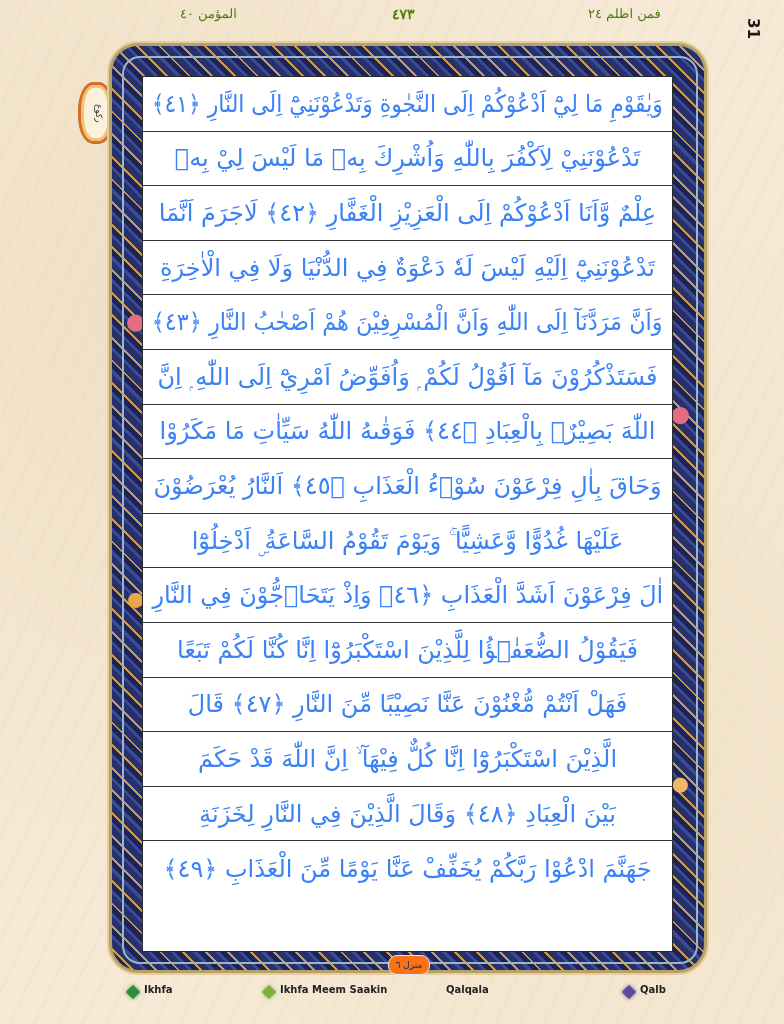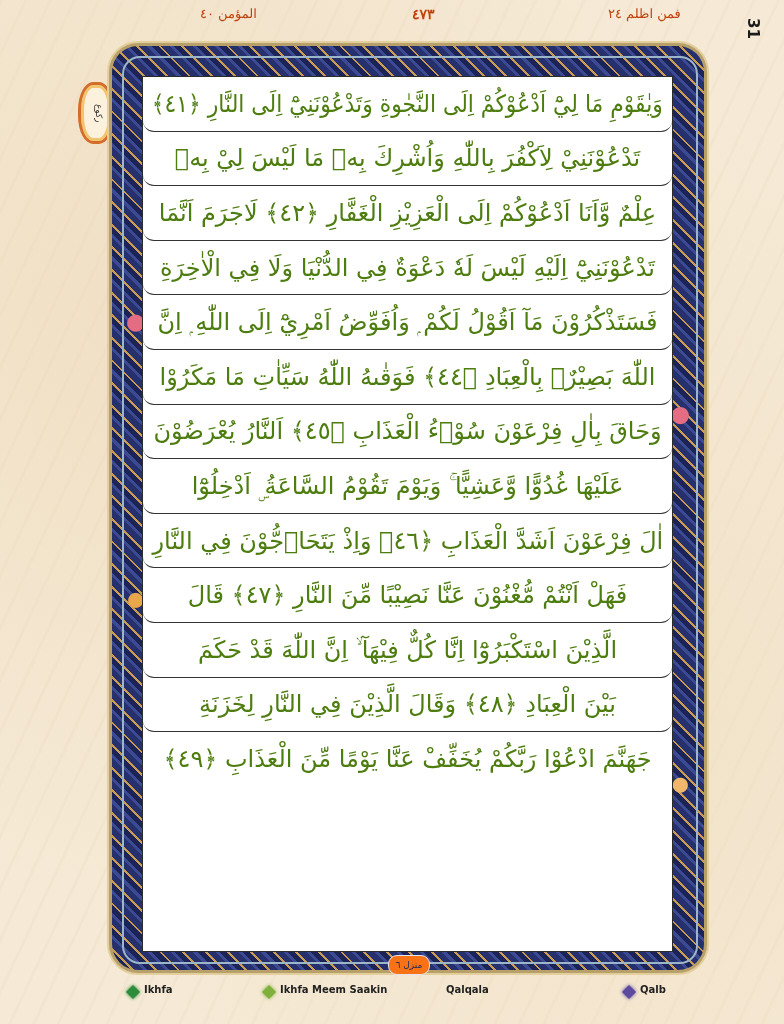--- a/index.html
+++ b/index.html
@@ -6,21 +6,21 @@
   body {
     width: 784px; height: 1024px; overflow: hidden; position: relative;
     background:
       radial-gradient(ellipse at 20% 30%, rgba(235,214,180,0.55), transparent 60%),
       radial-gradient(ellipse at 80% 70%, rgba(238,220,190,0.55), transparent 60%),
       repeating-linear-gradient(115deg, rgba(215,190,150,0.10) 0 3px, transparent 3px 22px),
       #f6ead6;
     font-family: "DejaVu Sans", sans-serif;
   }
   .header { position: absolute; top: 0; left: 0; width: 784px; height: 40px; }
-  .hdr-text { position: absolute; top: 6px; font-family: "DejaVu Serif", serif; font-size: 13px; color: #c2410c; direction: rtl; margin-left: 20px; }
+  .hdr-text { position: absolute; top: 6px; font-family: "DejaVu Serif", serif; font-size: 13px; color: #4d7c0f; direction: rtl; }
   .hdr-right { left: 588px; }
   .hdr-center { left: 392px; font-weight: bold; font-size: 14px; }
   .hdr-left { left: 180px; }
   .side-num {
     position: absolute; top: 18px; left: 762px; font-size: 15px; font-weight: bold;
     color: #1c1c1c; transform: rotate(90deg); transform-origin: left top; white-space: nowrap;
   }
 
   
   .frame {
@@ -59,23 +59,22 @@
 
   
   .text-box {
     position: absolute; left: 142px; top: 76px; width: 531px; height: 876px;
     background: #ffffff; border: 1.5px solid #2b2b2b; box-sizing: border-box;
   }
   .line {
     height: 54.6px; border-bottom: 1px solid #333; box-sizing: border-box;
     display: flex; align-items: center; justify-content: center;
     direction: rtl; padding: 0 8px;
-    font-family: "DejaVu Sans", sans-serif; font-size: 24px; color: #4d7c0f; white-space: nowrap; overflow: hidden;
+    font-family: "DejaVu Sans", sans-serif; font-size: 24px; color: #3b82f6; white-space: nowrap; overflow: hidden;
     letter-spacing: 0;
-    border-radius: 11px;
   }
   .line:last-child { border-bottom: none; }
   .line .txt { display: inline-block; transform-origin: center; }
 
   
   .legend { position: absolute; top: 983px; left: 0; width: 784px; height: 40px; }
   .leg { position: absolute; display: flex; align-items: flex-start; gap: 6px; }
   .diamond { width: 10px; height: 10px; transform: rotate(45deg); margin-top: 4px; }
   .leg-labels { display: flex; flex-direction: column; align-items: center; gap: 46px; }
   .leg-en { font-size: 10px; font-weight: bold; color: #222; line-height: 13px; }
@@ -103,33 +102,39 @@
   <div class="line">
       <span class="txt">تَدْعُوْنَنِيْ لِاَكْفُرَ بِاللّٰهِ وَاُشْرِكَ بِهٖ مَا لَيْسَ لِيْ بِهٖ</span>
     </div>
   <div class="line">
       <span class="txt">عِلْمٌ وَّاَنَا اَدْعُوْكُمْ اِلَى الْعَزِيْزِ الْغَفَّارِ ﴿٤٢﴾ لَاجَرَمَ اَنَّمَا</span>
     </div>
   <div class="line">
       <span class="txt">تَدْعُوْنَنِيْٓ اِلَيْهِ لَيْسَ لَهٗ دَعْوَةٌ فِي الدُّنْيَا وَلَا فِي الْاٰخِرَةِ</span>
     </div>
   <div class="line">
+      <span class="txt" style="transform: scaleX(0.932);">وَاَنَّ مَرَدَّنَآ اِلَى اللّٰهِ وَاَنَّ الْمُسْرِفِيْنَ هُمْ اَصْحٰبُ النَّارِ ﴿٤٣﴾</span>
+    </div>
+  <div class="line">
       <span class="txt">فَسَتَذْكُرُوْنَ مَآ اَقُوْلُ لَكُمْ ۭ وَاُفَوِّضُ اَمْرِيْٓ اِلَى اللّٰهِ ۭ اِنَّ</span>
     </div>
   <div class="line">
       <span class="txt">اللّٰهَ بَصِيْرٌۢ بِالْعِبَادِ ﴿٤٤﴾ فَوَقٰىهُ اللّٰهُ سَيِّاٰتِ مَا مَكَرُوْا</span>
     </div>
   <div class="line">
       <span class="txt">وَحَاقَ بِاٰلِ فِرْعَوْنَ سُوْۗءُ الْعَذَابِ ﴿٤٥﴾ اَلنَّارُ يُعْرَضُوْنَ</span>
     </div>
   <div class="line">
       <span class="txt">عَلَيْهَا غُدُوًّا وَّعَشِيًّا ۚ وَيَوْمَ تَقُوْمُ السَّاعَةُ ۣ اَدْخِلُوْٓا</span>
     </div>
   <div class="line">
       <span class="txt" style="transform: scaleX(0.998);">اٰلَ فِرْعَوْنَ اَشَدَّ الْعَذَابِ ﴿٤٦﴾ وَاِذْ يَتَحَاۗجُّوْنَ فِي النَّارِ</span>
+    </div>
+  <div class="line">
+      <span class="txt">فَيَقُوْلُ الضُّعَفٰۗؤُا لِلَّذِيْنَ اسْتَكْبَرُوْٓا اِنَّا كُنَّا لَكُمْ تَبَعًا</span>
     </div>
   <div class="line">
       <span class="txt">فَهَلْ اَنْتُمْ مُّغْنُوْنَ عَنَّا نَصِيْبًا مِّنَ النَّارِ ﴿٤٧﴾ قَالَ</span>
     </div>
   <div class="line">
       <span class="txt">الَّذِيْنَ اسْتَكْبَرُوْٓا اِنَّا كُلٌّ فِيْهَآ ۙ اِنَّ اللّٰهَ قَدْ حَكَمَ</span>
     </div>
   <div class="line">
       <span class="txt">بَيْنَ الْعِبَادِ ﴿٤٨﴾ وَقَالَ الَّذِيْنَ فِي النَّارِ لِخَزَنَةِ</span>
     </div>

